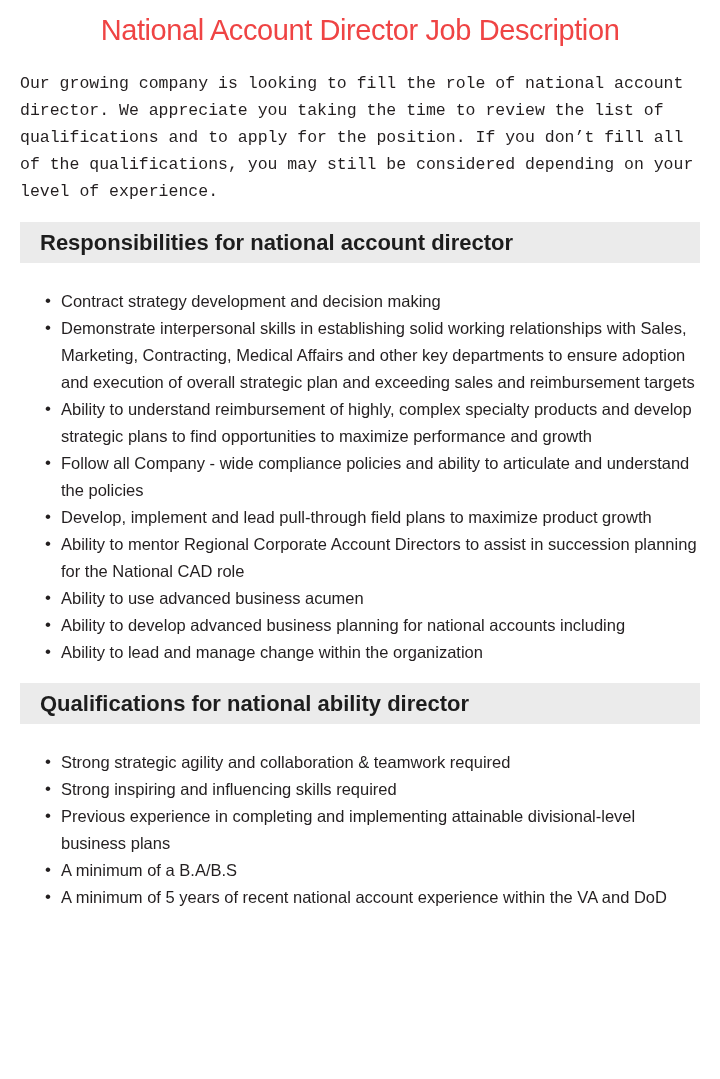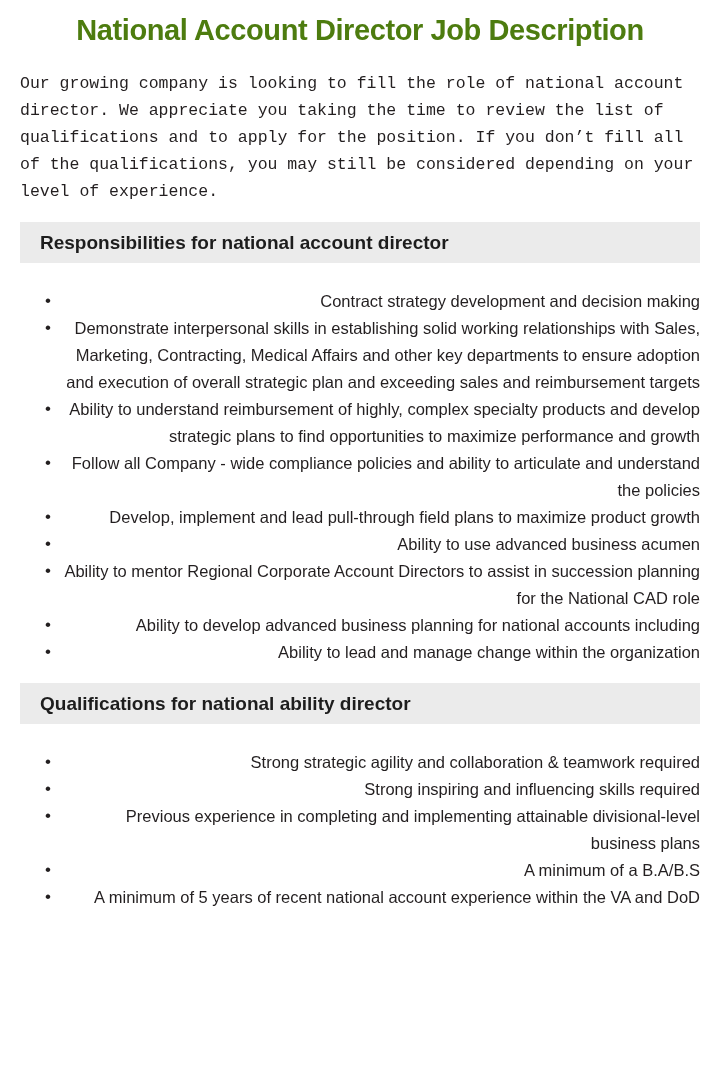--- a/index.html
+++ b/index.html
@@ -12,53 +12,52 @@
     min-height: 1079px;
     font-family: "Liberation Sans", sans-serif;
     color: #231f20;
   }
   .page {
     padding: 0 20px 30px 20px;
     box-sizing: border-box;
   }
   .page-title {
     font-size: 29px;
-    font-weight: 700;
+    font-weight: 400;
     letter-spacing: -0.4px;
     text-align: center;
-    color: #4d7c0f;
+    color: #ef4444;
     margin: 12px 0 22px 0;
     line-height: 36px;
   }
   .intro {
     font-size: 16.5px;
     line-height: 27px;
     margin: 0;
     font-family: Liberation Mono, monospace;
   }
   .section-heading {
     background: #ebebeb;
-    font-size: 19px;
+    font-size: 22px;
     font-weight: 700;
     line-height: 19px;
     padding: 11px 20px;
     margin: 17px 0 0 0;
     color: #1d1d1d;
   }
   ul.bullet-list {
     list-style: none;
     margin: 25px 0 14px 0;
     padding: 0 0 0 25px;
   }
   ul.bullet-list li {
     font-size: 16.5px;
     line-height: 27px;
     position: relative;
     padding-left: 16px;
-    text-align: right;
   }
   ul.bullet-list li::before {
     content: "\2022";
     position: absolute;
     left: 0;
     top: -1px;
     font-size: 17px;
   }
 </style>
 </head>
@@ -72,22 +71,22 @@
 
   <section>
     <div class="section-heading">Responsibilities for national account director</div>
 
     <ul class="bullet-list">
       <li>Contract strategy development and decision making</li>
       <li>Demonstrate interpersonal skills in establishing solid working relationships with Sales, Marketing, Contracting, Medical Affairs and other key departments to ensure adoption and execution of overall strategic plan and exceeding sales and reimbursement targets</li>
       <li>Ability to understand reimbursement of highly, complex specialty products and develop strategic plans to find opportunities to maximize performance and growth</li>
       <li>Follow all Company - wide compliance policies and ability to articulate and understand the policies</li>
       <li>Develop, implement and lead pull-through field plans to maximize product growth</li>
+      <li>Ability to mentor Regional Corporate Account Directors to assist in succession planning for the National CAD role</li>
       <li>Ability to use advanced business acumen</li>
-      <li>Ability to mentor Regional Corporate Account Directors to assist in succession planning for the National CAD role</li>
       <li>Ability to develop advanced business planning for national accounts including</li>
       <li>Ability to lead and manage change within the organization</li>
     </ul>
   </section>
 
   <section>
     <div class="section-heading">Qualifications for national ability director</div>
 
     <ul class="bullet-list">
       <li>Strong strategic agility and collaboration &amp; teamwork required</li>

